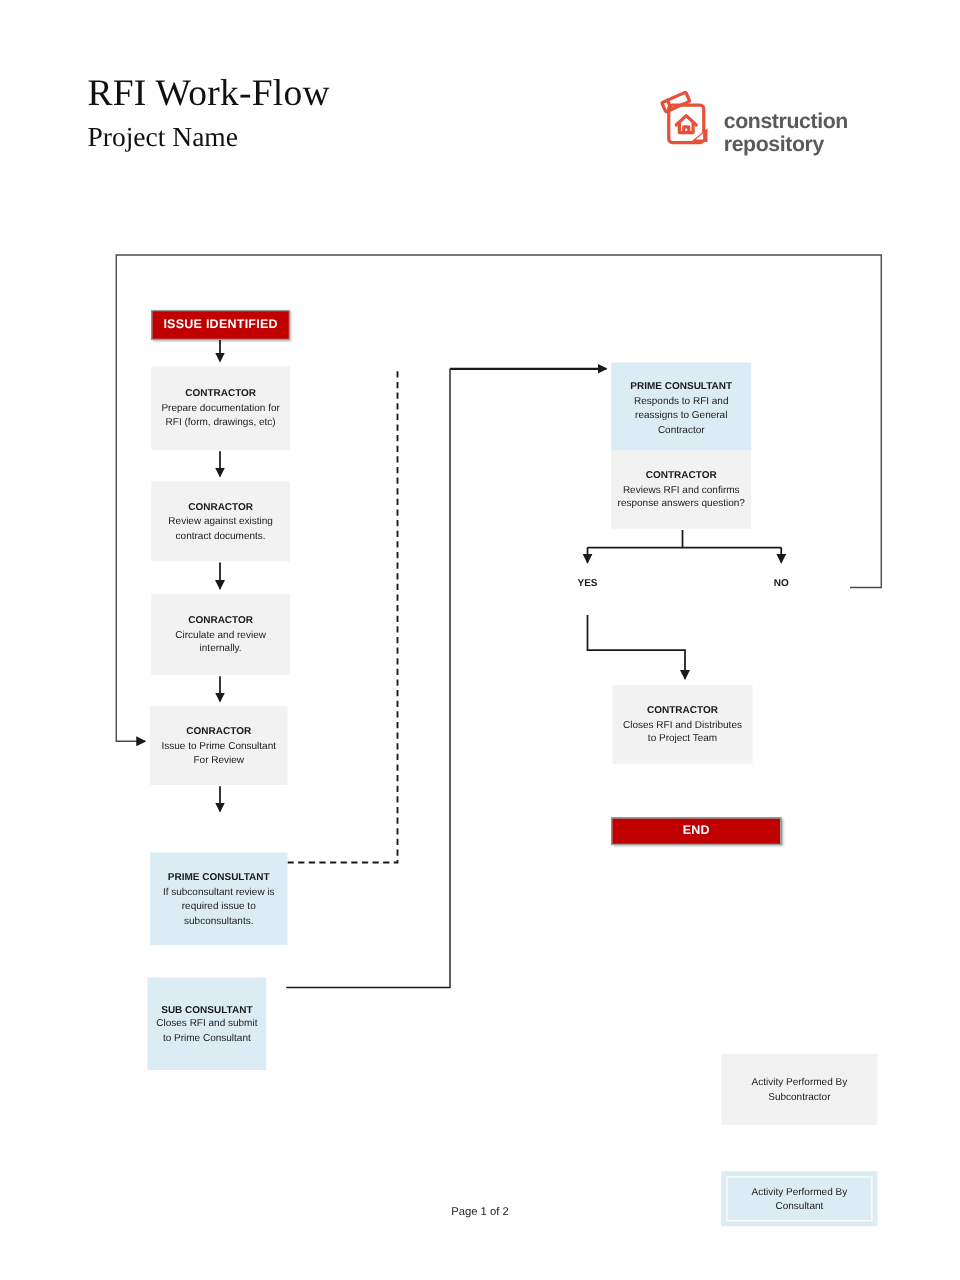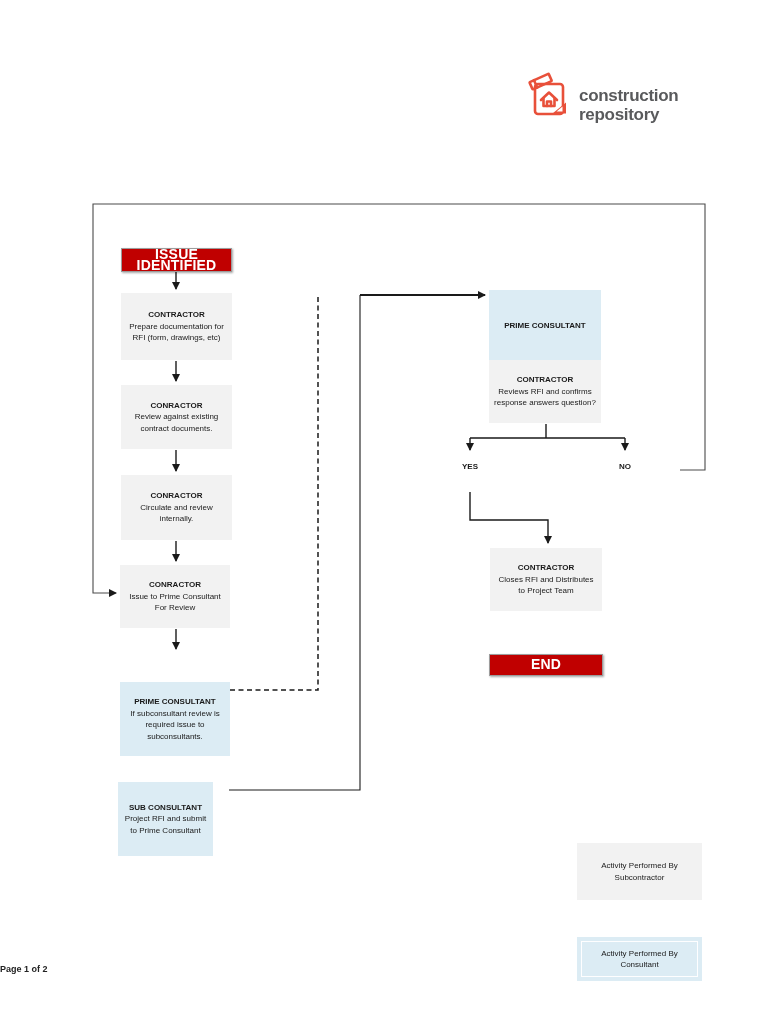--- a/index.html
+++ b/index.html
@@ -10,45 +10,49 @@
   .doc-title{font-size:30px;line-height:34px;letter-spacing:.2px;}
   .doc-subtitle{font-size:22px;line-height:26px;margin-top:5px;}
   .logo{position:absolute;left:527px;top:72px;display:flex;align-items:flex-end;}
   .logo-text{margin-left:7px;font-weight:bold;font-size:17px;line-height:19px;color:#595a5c;letter-spacing:-.3px;}
   
   .node{position:absolute;box-sizing:border-box;display:flex;flex-direction:column;justify-content:center;
         align-items:center;text-align:center;font-size:8px;line-height:11.5px;color:#1a1a1a;padding:3px 5px;}
   .gray{background:#f2f2f2;}
   .blue{background:#dcecf4;margin-top:29px;}
   .hd{font-weight:bold;}
-  .terminal{background:#c00000;color:#ffffff;font-weight:bold;font-size:14px;letter-spacing:.2px;
+  .terminal{background:#c00000;color:#ffffff;font-weight:bold;font-size:10px;letter-spacing:.2px;
             border:1px solid #9c9c9c;box-shadow:1px 1px 2px rgba(0,0,0,.35);}
   .branch-label{position:absolute;font-size:8px;font-weight:bold;color:#1a1a1a;width:30px;text-align:center;}
   
   svg.wires{position:absolute;left:0;top:0;pointer-events:none;}
   .ln{stroke:#1a1a1a;stroke-width:1.4;fill:none;}
   .thin{stroke-width:1.1;}
   .thick{stroke-width:1.8;}
   .dash{stroke:#1a1a1a;stroke-width:1.5;stroke-dasharray:5 3.5;fill:none;}
   .loop{stroke:#4a4a4a;stroke-width:1.1;fill:none;}
   
   .legend-title{position:absolute;left:588px;top:822px;font-size:10px;font-weight:bold;color:#111;margin-top:44px;}
   .legend-box{position:absolute;box-sizing:border-box;display:flex;align-items:center;justify-content:center;
               text-align:center;font-size:8px;line-height:11.5px;color:#1a1a1a;padding:4px 10px;}
   .legend-box.blue-inner{position:absolute;}
   .blue-inner::after{content:"";position:absolute;left:4px;top:4px;right:4px;bottom:4px;
                      border:1px solid rgba(255,255,255,.95);pointer-events:none;}
   
-  .footer{position:absolute;left:0;right:0;top:964px;font-size:9px;font-weight:bold;color:#222;}
+  .footer{position:absolute;left:0;right:0;top:964px;text-align:center;font-size:9px;font-weight:normal;color:#222;}
 </style>
 </head>
 <body>
 
 <div class="page">
 
+  <div class="title-block">
+    <div class="doc-title">RFI Work-Flow</div>
+    <div class="doc-subtitle">Project Name</div>
+  </div>
 
   <div class="logo">
     <span>
       <svg width="45" height="48" viewBox="0 0 45 48">
         <g fill="none" stroke="#e8503a" stroke-width="2.6" stroke-linejoin="round" stroke-linecap="round">
           <rect x="8" y="12" width="28" height="30" rx="3"></rect>
           <g transform="rotate(-24 15 9)">
             <rect x="3" y="5" width="21" height="8" rx="1"></rect>
             <line x1="8" y1="5" x2="8" y2="13"></line>
           </g>
@@ -113,41 +117,42 @@
     <div>Issue to Prime Consultant For Review</div>
   </div>
 
   <div class="node blue" style="left:120px;top:653px;width:110px;height:74px">
     <div class="hd">PRIME CONSULTANT</div>
     <div>If subconsultant review is required issue to subconsultants.</div>
   </div>
 
   <div class="node blue" style="left:118px;top:753px;width:95px;height:74px">
     <div class="hd">SUB CONSULTANT</div>
-    <div>Project RFI and submit to Prime Consultant</div>
+    <div>Closes RFI and submit to Prime Consultant</div>
   </div>
 
   <div class="node blue" style="left:489px;top:261px;width:112px;height:72px">
     <div class="hd">PRIME CONSULTANT</div>
+    <div>Responds to RFI and reassigns to General Contractor</div>
   </div>
 
   <div class="node gray" style="left:489px;top:360px;width:112px;height:63px">
     <div class="hd">CONTRACTOR</div>
     <div>Reviews RFI and confirms response answers question?</div>
   </div>
 
   <div class="branch-label" style="left:455px;top:462px">YES</div>
   <div class="branch-label" style="left:610px;top:462px">NO</div>
 
   <div class="node gray" style="left:490px;top:548px;width:112px;height:63px">
     <div class="hd">CONTRACTOR</div>
     <div>Closes RFI and Distributes to Project Team</div>
   </div>
 
-  <div class="node terminal" style="left:489px;top:654px;width:114px;height:22px">
+  <div class="node terminal" style="left:489px;top:654px;width:136px;height:22px">
     <span>END</span>
   </div>
 
   <div class="legend-title">LEGEND</div>
   <div class="legend-box gray" style="left:577px;top:843px;width:125px;height:57px">
     <span>Activity Performed By Subcontractor</span>
   </div>
   <div class="legend-box blue blue-inner" style="left:577px;top:908px;width:125px;height:44px">
     <span>Activity Performed By Consultant</span>
   </div>

